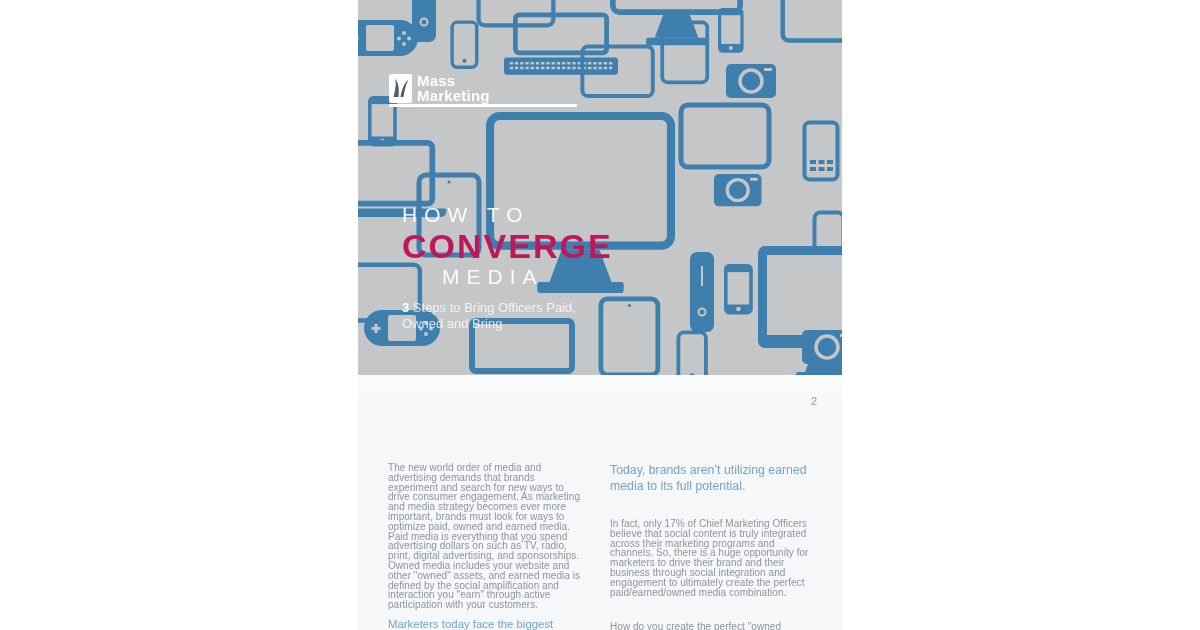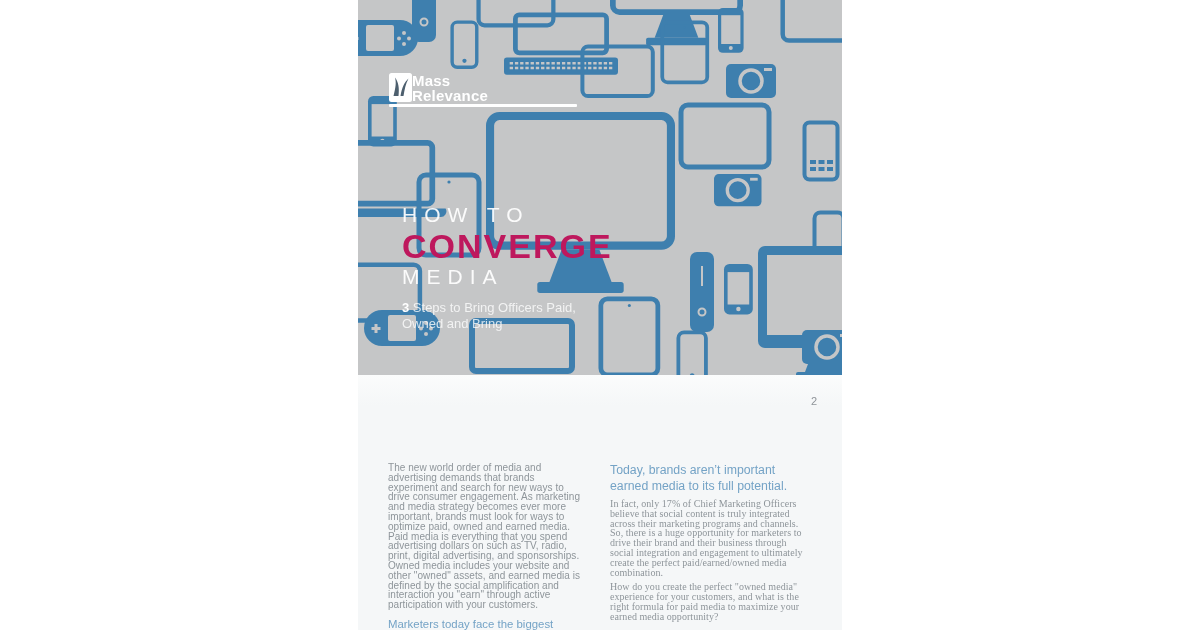--- a/index.html
+++ b/index.html
@@ -6,45 +6,45 @@
   html,body { width:1200px; height:630px; background:#ffffff; overflow:hidden;
               font-family:"Liberation Sans", sans-serif; }
 
   .stage { position:relative; width:1200px; height:630px; background:#ffffff; }
 
   
   .cover { position:absolute; left:358px; top:0; width:484px; height:375px;
            background:#c5c6c7; overflow:hidden; }
   .pattern { position:absolute; left:0; top:0; --b:#3e7fae; --g:#c5c6c7; }
 
-  .logo { position:absolute; left:31px; top:73px; display:flex; align-items:flex-start; }
+  .logo { position:absolute; left:31px; top:73px; display:flex; align-items:flex-end; gap:5px; }
   .logo-text { color:#ffffff; font-size:15px; font-weight:600; line-height:15px; letter-spacing:.2px; }
   .logo-rule { position:absolute; left:31px; top:104px; width:188px; height:3px; background:#ffffff; border-radius:1px; }
 
   .titleblock { position:absolute; left:44px; top:203px; width:420px; }
   .t-small { color:rgba(255,255,255,.92); font-size:21px; font-weight:300; letter-spacing:7px; line-height:23px; }
   .t-big   { color:#be185d; font-size:34px; font-weight:700; letter-spacing:2px; line-height:36px; margin:2px 0 1px 0; }
-  .t-media { margin-top:1px; }
+  .t-media { margin-top:1px;margin-left:40px; }
   .subtitle { margin-top:12px; font-size:13px; line-height:16px; color:rgba(255,255,255,.78); font-weight:400; }
   .subtitle .num { color:#ffffff; font-weight:700; }
 
   
   .page { position:absolute; left:358px; top:375px; width:484px; height:255px;
           background:linear-gradient(180deg,#fbfcfc 0%, #f5f7f8 12%); overflow:hidden; }
   .pagenum { position:absolute; top:20px; right:25px; font-size:11px; color:#8f9499; }
 
   .col { position:absolute; top:88px; }
   .col-left  { left:30px;  width:196px; }
   .col-right { left:252px; width:202px; }
 
   .para { font-size:10px; line-height:9.8px; color:#8e959a; letter-spacing:.05px; }
   .callout-l { margin-top:8px; font-size:11.4px; line-height:13.8px; color:#74a3c6; }
   .para + .para, .callout-l + .para { margin-top:8px; }
   .callout-r { font-size:12.3px; line-height:15.5px; color:#74a3c6; }
-  .col-right .para { margin-top:5px;font-family:Liberation Serif, serif; }
+  .col-right .para { margin-top:25px; }
 </style>
 </head>
 <body>
 
 <div class="stage">
 
   <div class="cover">
 
     <svg class="pattern" width="484" height="375" viewBox="0 0 484 375" aria-hidden="true">
       <defs>
@@ -153,21 +153,21 @@
     </svg>
 
     <div class="logo">
       <svg width="23" height="29" viewBox="0 0 23 29">
         <rect width="23" height="29" rx="2.5" fill="#ffffff"></rect>
         <path d="M4.5 23 C6.5 15 7.5 10 6 4.5 C9.5 9 10.5 15 9.5 23 Z" fill="#4d5f6e"></path>
         <path d="M11.5 23 C13 14 15.5 9 19.5 5.5 C16.5 11 15.5 17 14.5 23 Z" fill="#4d5f6e"></path>
       </svg>
       <div class="logo-text">
         <div>Mass</div>
-        <div>Relevance</div>
+        <div>Marketing</div>
       </div>
     </div>
     <div class="logo-rule"></div>
 
     <div class="titleblock">
       <div class="t-small">HOW TO</div>
       <div class="t-big">CONVERGE</div>
       <div class="t-small t-media">MEDIA</div>
       <div class="subtitle">
         <div><span class="num">3</span><span> Steps to Bring Officers Paid,</span></div>
@@ -179,20 +179,20 @@
   <div class="page">
     <div class="pagenum">2</div>
 
     <div class="col col-left">
       <p class="para">The new world order of media and advertising demands that brands experiment and search for new ways to drive consumer engagement. As marketing and media strategy becomes ever more important, brands must look for ways to optimize paid, owned and earned media. Paid media is everything that you spend advertising dollars on such as TV, radio, print, digital advertising, and sponsorships. Owned media includes your website and other "owned" assets, and earned media is defined by the social amplification and interaction you "earn" through active participation with your customers.</p>
       <p class="callout-l">Marketers today face the biggest challenge when trying to generate earned media, simply because this is the medium you can’t pay for or control.</p>
 
     </div>
 
     <div class="col col-right">
-      <p class="callout-r">Today, brands aren’t important earned media to its full potential.</p>
+      <p class="callout-r">Today, brands aren’t utilizing earned media to its full potential.</p>
       <p class="para">In fact, only 17% of Chief Marketing Officers believe that social content is truly integrated across their marketing programs and channels. So, there is a huge opportunity for marketers to drive their brand and their business through social integration and engagement to ultimately create the perfect paid/earned/owned media combination.</p>
       <p class="para">How do you create the perfect "owned media" experience for your customers, and what is the right formula for paid media to maximize your earned media opportunity?</p>
 
     </div>
   </div>
 
 </div>
 
 </body></html>

